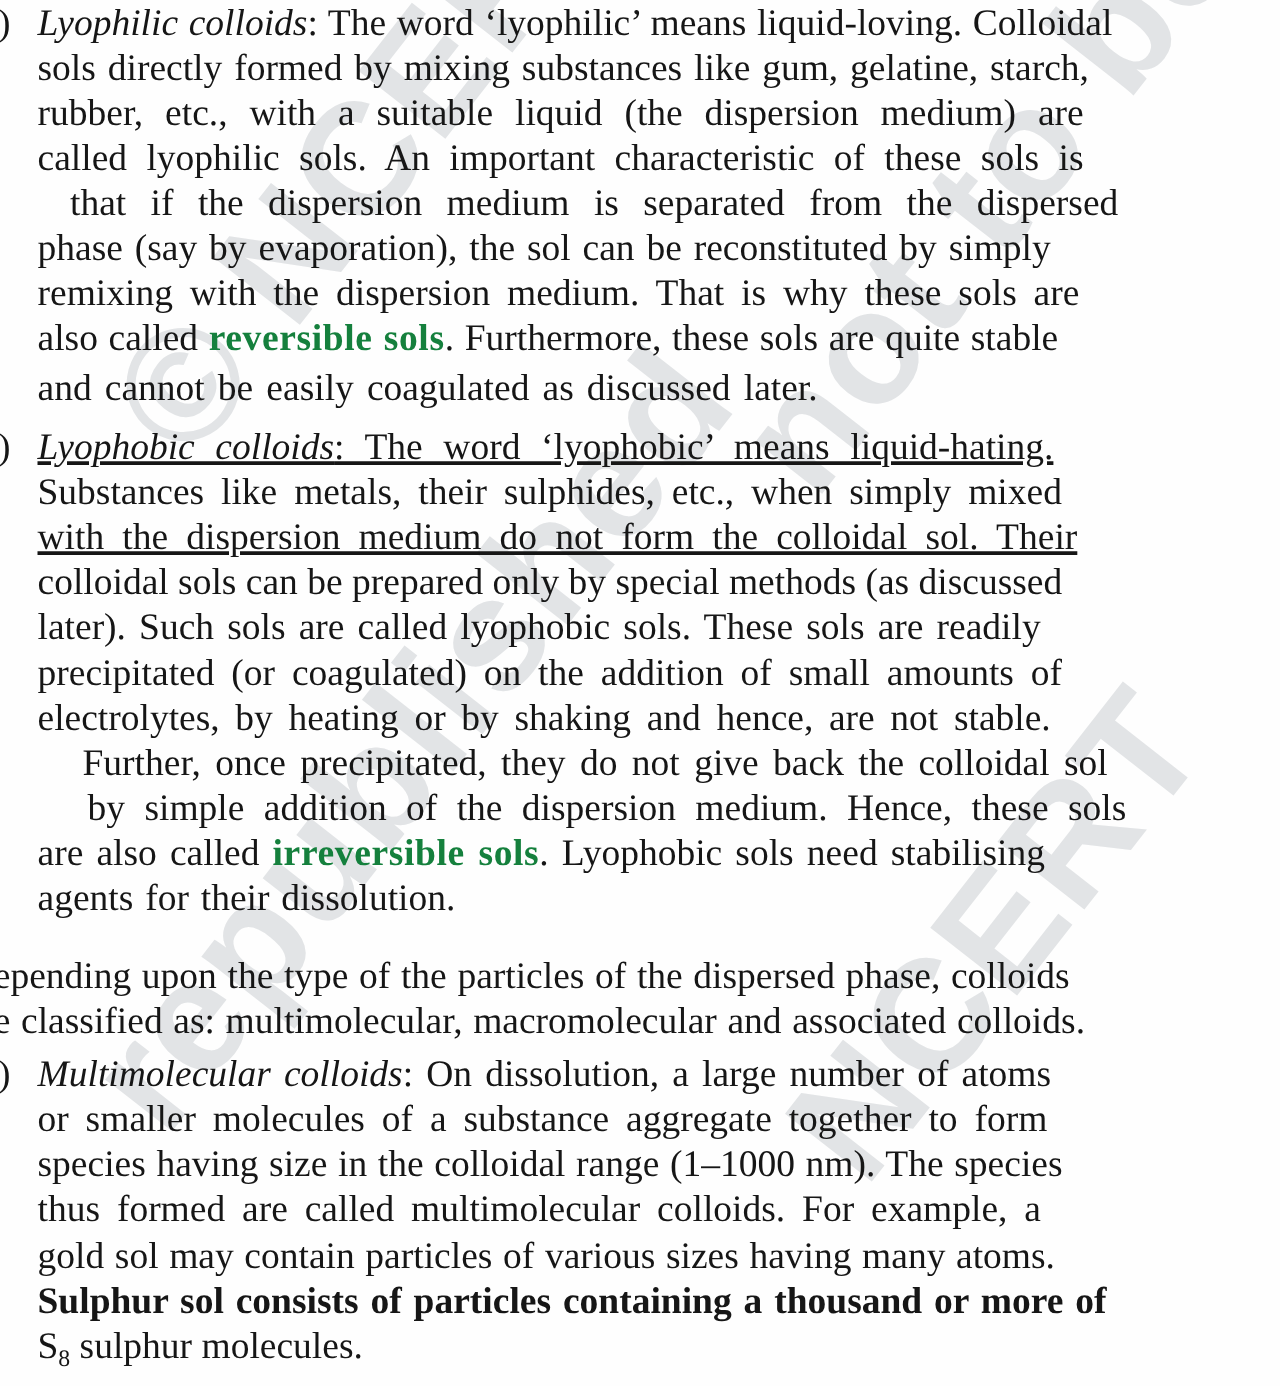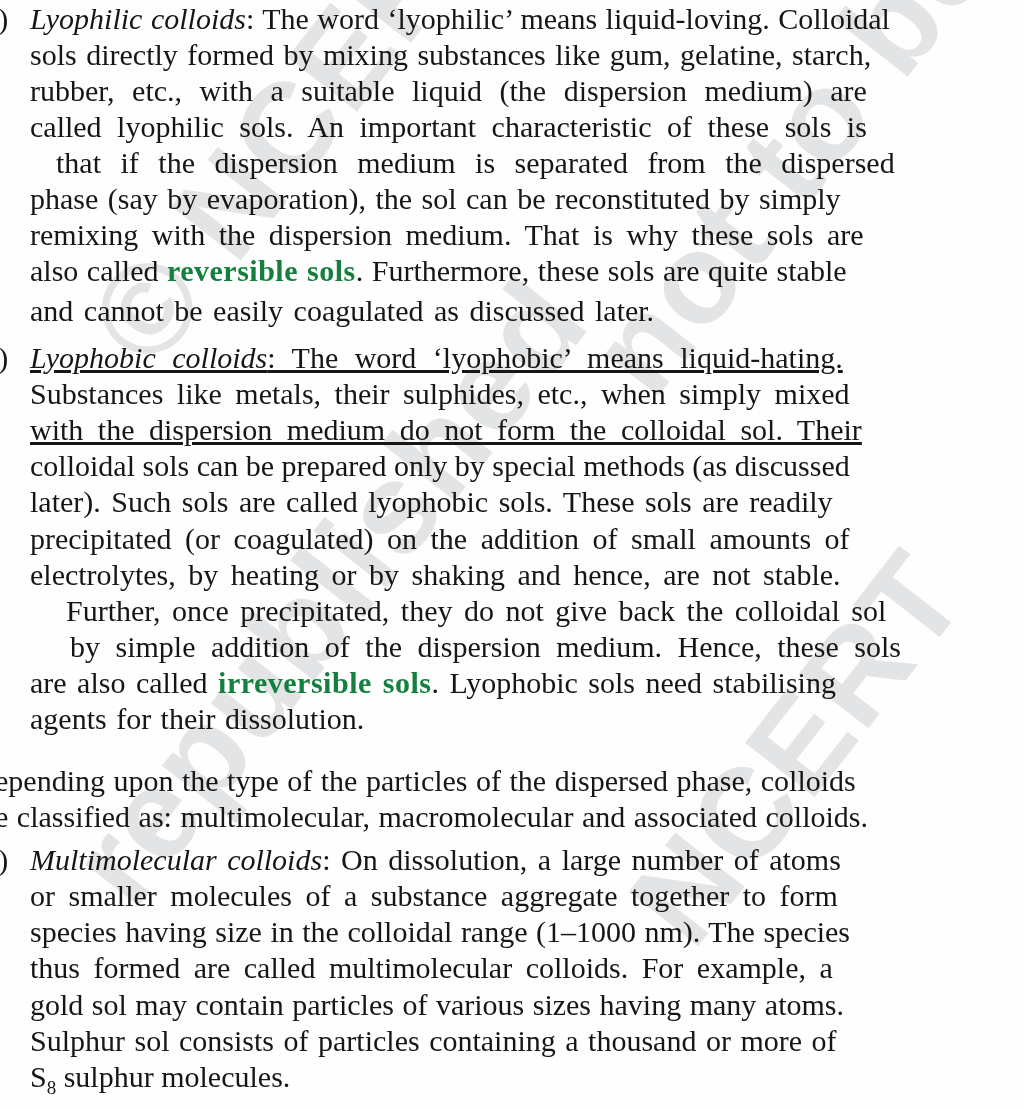--- a/index.html
+++ b/index.html
@@ -143,19 +143,19 @@
 
     <div class="para-block">
       <div class="li-marker" style="left:-10px; top:845px;">i)</div>
 
       <div class="line j3" style="left:30px; top:845px;"><span class="it">Multimolecular colloids</span><span>: On dissolution, a large number of atoms</span></div>
 
       <div class="line j6" style="left:30px; top:881px;">or smaller molecules of a substance aggregate together to form</div>
       <div class="line j1" style="left:30px; top:917px;">species having size in the colloidal range (1–1000 nm). The species</div>
       <div class="line j6" style="left:30px; top:953px;">thus formed are called multimolecular colloids. For example, a</div>
       <div class="line j1" style="left:30px; top:990px;">gold sol may contain particles of various sizes having many atoms.</div>
-      <div class="line j2" style="left:30px; top:1026px;">Sulphur sol consists of particles containing a thousand or more of</div>
+      <div class="line j2" style="left:30px; top:1026px;font-weight:bold;">Sulphur sol consists of particles containing a thousand or more of</div>
 
       <div class="line j0" style="left:30px; top:1062px;"><span>S</span><span class="sub">8</span><span> sulphur molecules.</span></div>
     </div>
 
   </div>
 </div>
 
 </body></html>

